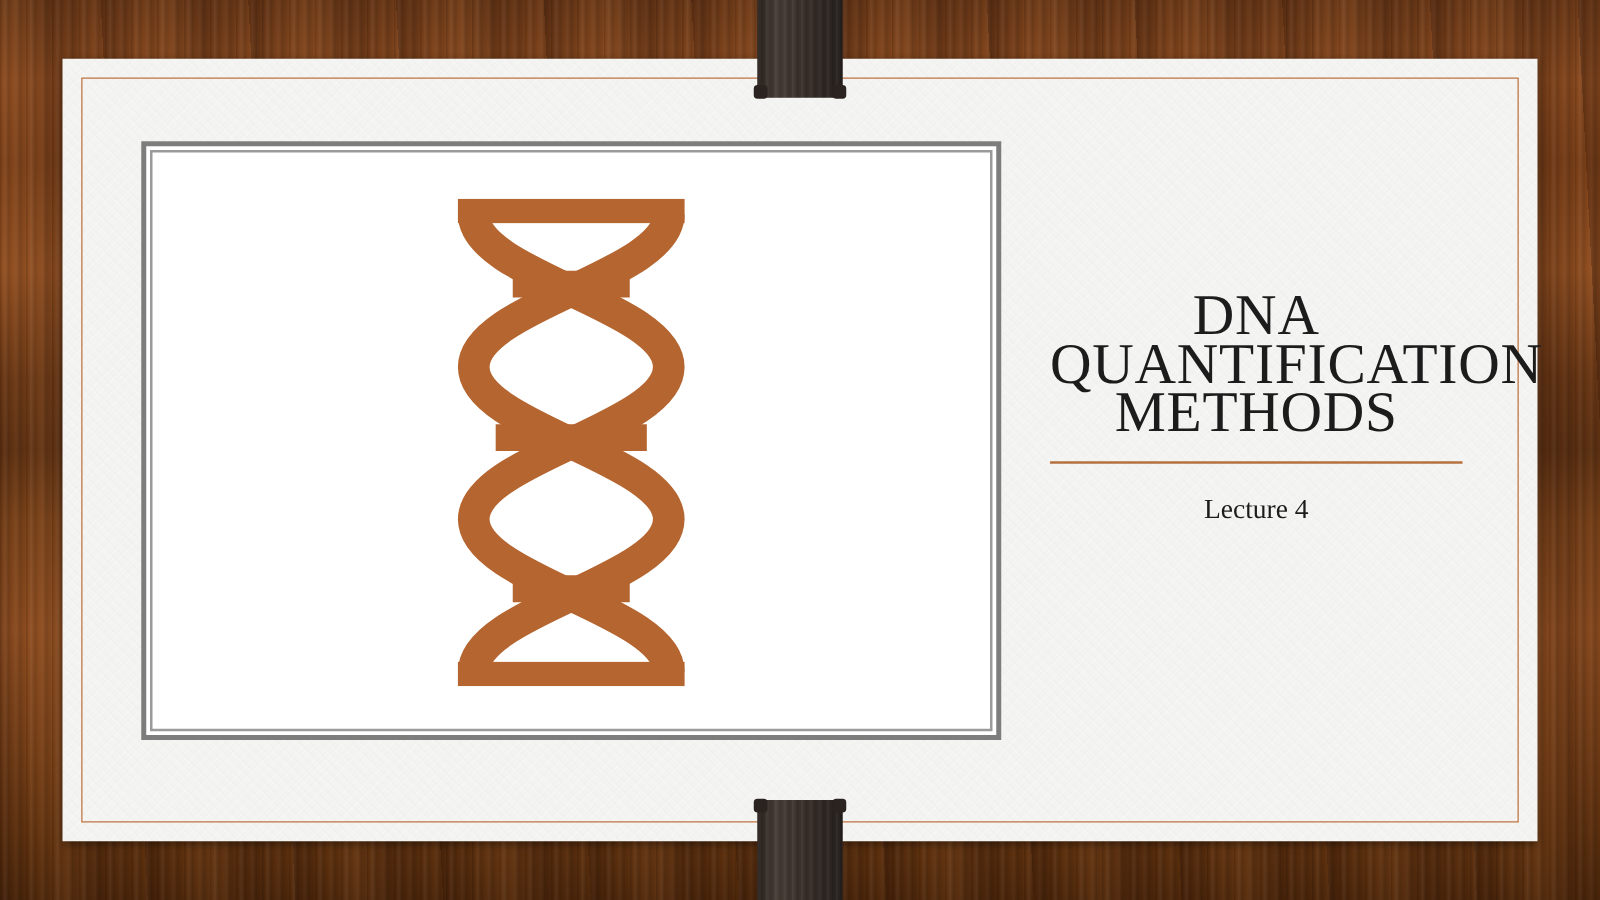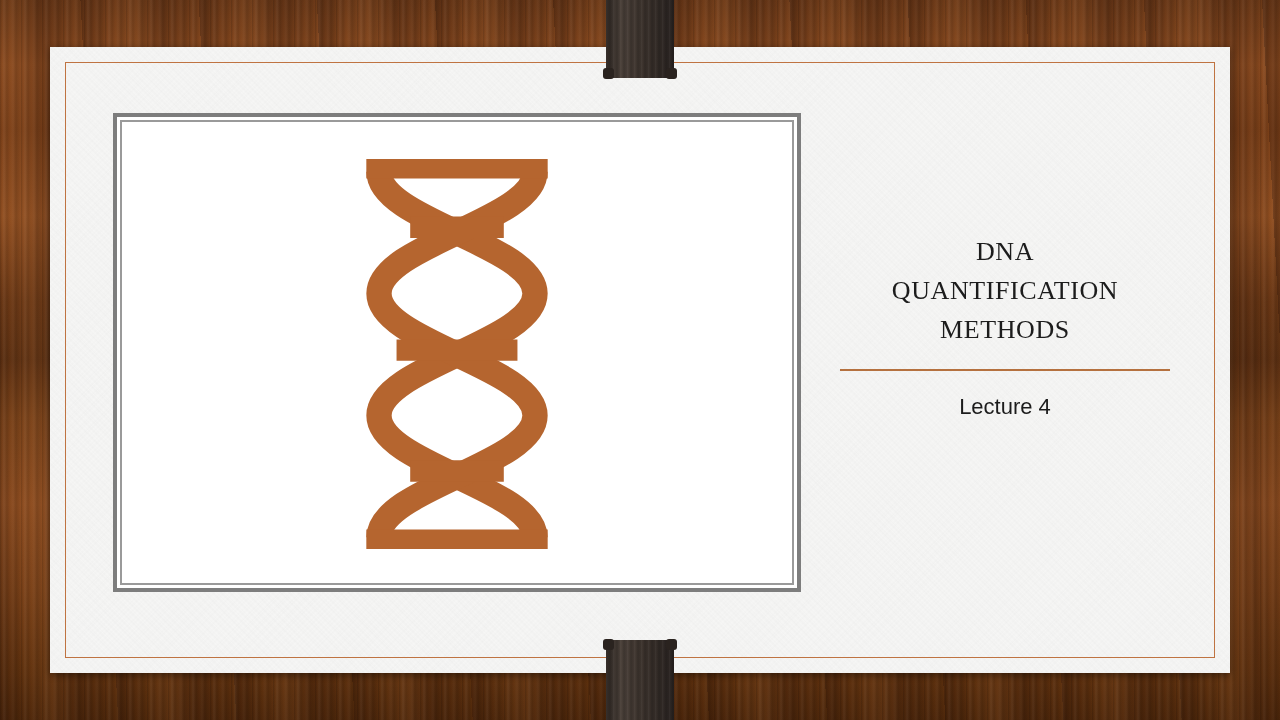--- a/index.html
+++ b/index.html
@@ -138,38 +138,38 @@
     position: absolute;
     left: 790px;   
     top: 185px;    
     width: 330px;
     text-align: center;
   }
   #slide-title {
     margin: 0;
     font-family: "Liberation Serif", serif;
     font-weight: 400;
-    font-size: 26px;
+    font-size: 46px;
     line-height: 39px;
     letter-spacing: 0.6px;
     color: #1c1c1c;
     text-transform: uppercase;
     white-space: pre-line;
     text-align: center;
   }
   #title-divider {
     margin: 20px 0 0 0;
     height: 0;
     border: 0;
     border-top: 2px solid #b5713f;
     width: 100%;
   }
   #slide-subtitle {
     margin: 23px 0 0 0;
-    font-family: Liberation Sans, sans-serif;
+    font-family: Liberation Serif, serif;
     font-size: 22px;
     line-height: 26px;
     color: #1c1c1c;
   }
 </style>
 </head>
 <body>
 
 <div id="stage">
 

